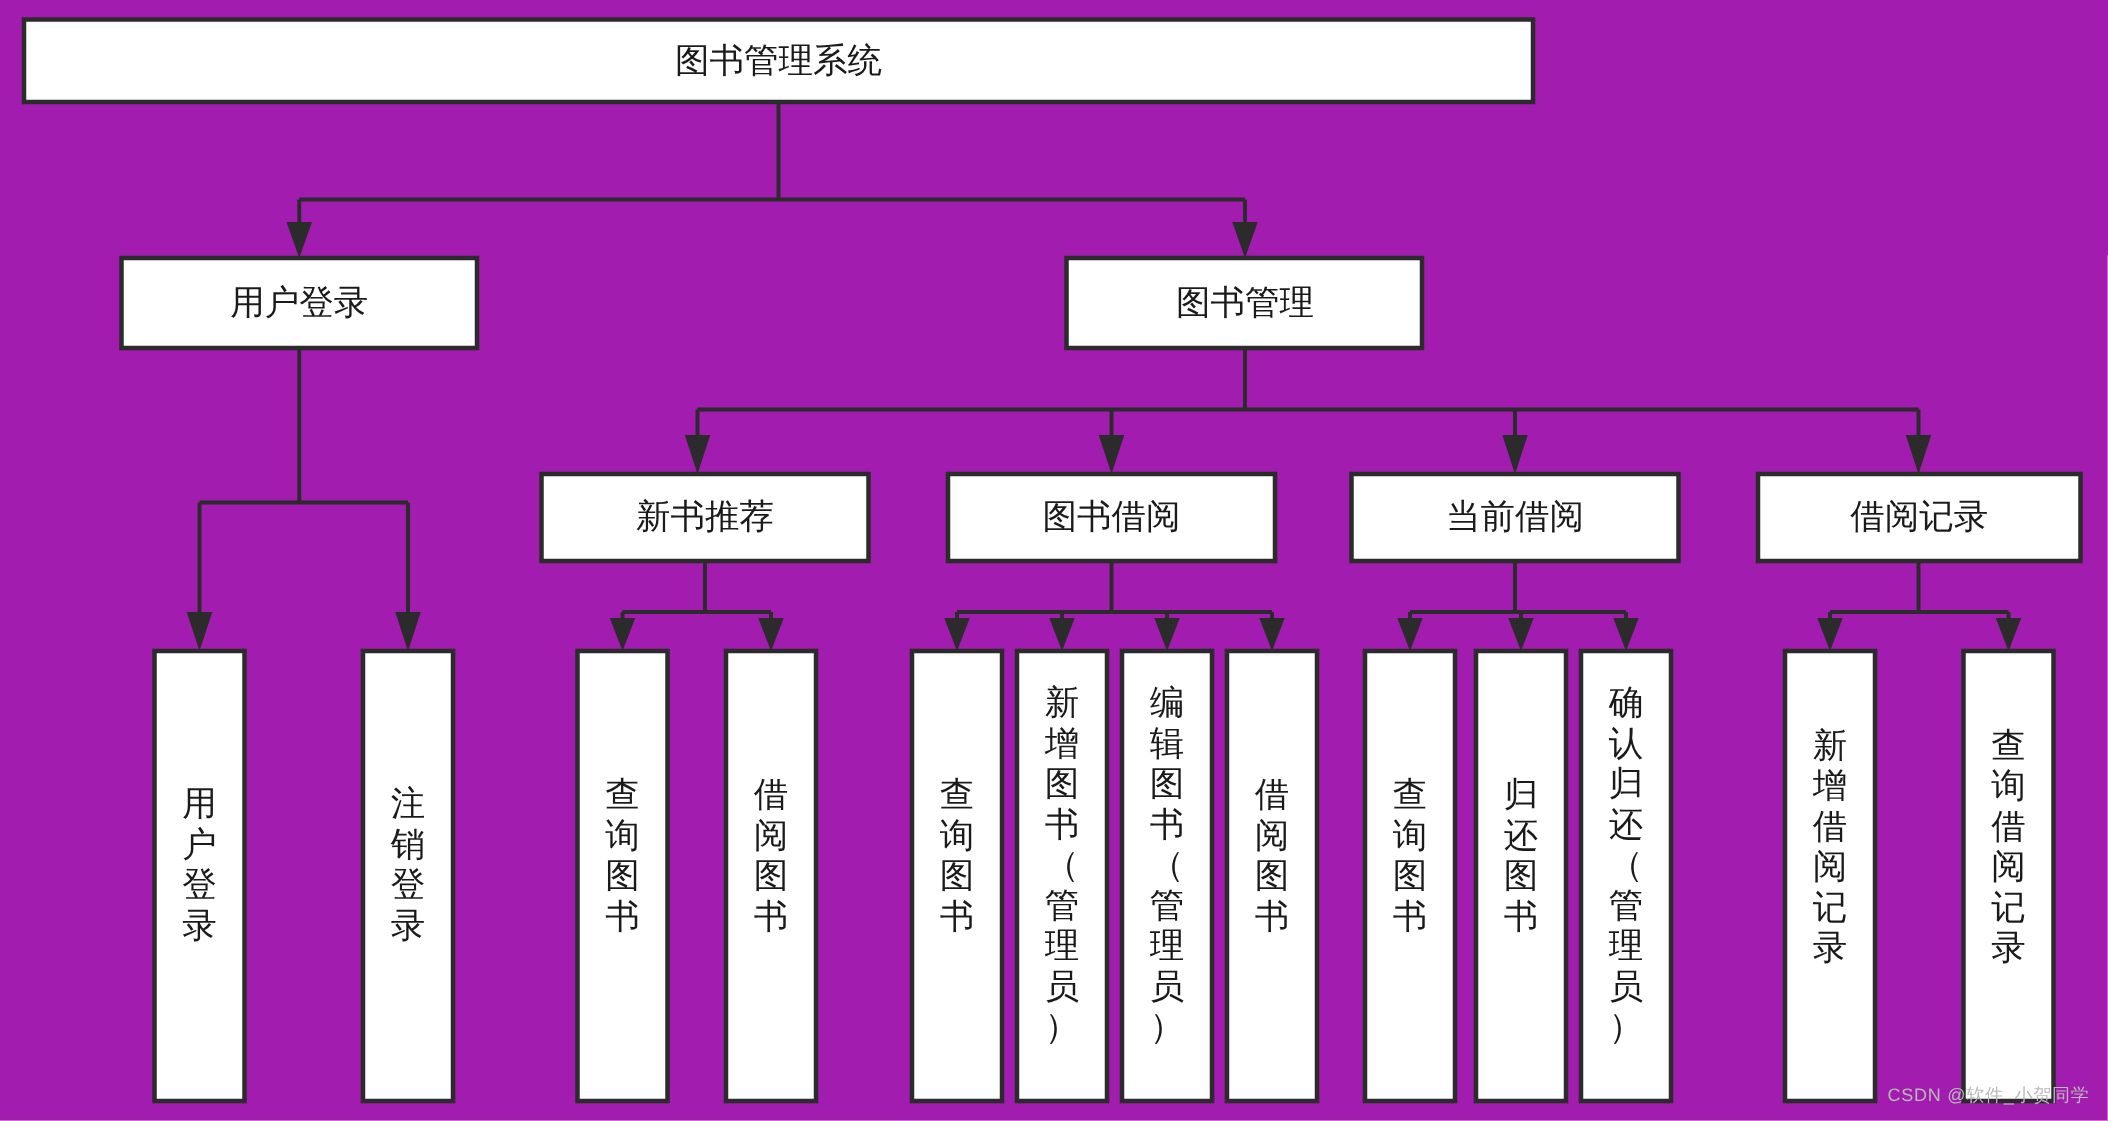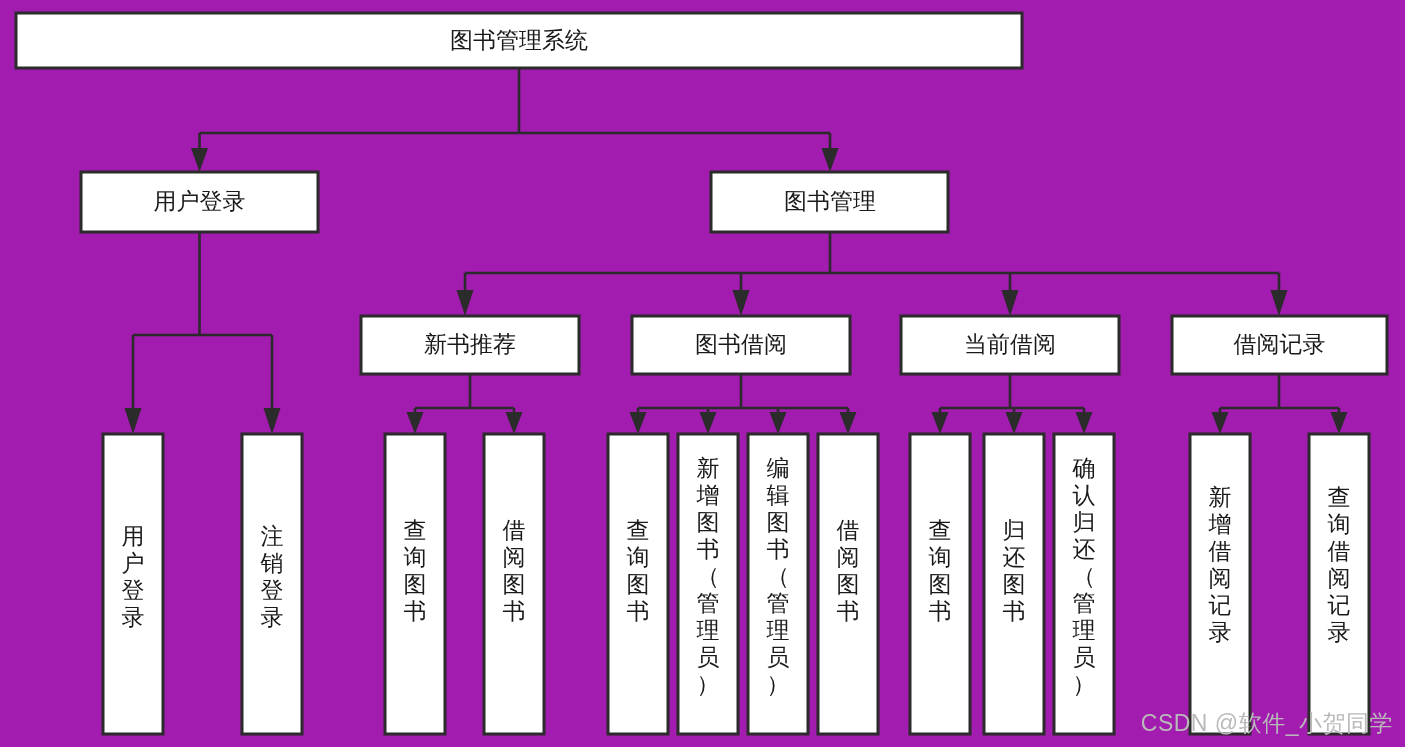--- a/index.html
+++ b/index.html
@@ -52,21 +52,21 @@
     font-family: "Liberation Sans", "DejaVu Sans", sans-serif;
     font-size: 23px;
     fill: #1a1a1a;
     text-anchor: middle;
   }
   .watermark {
     position: absolute;
     right: 12px;
     bottom: 8px;
     font-family: "Liberation Sans", "DejaVu Sans", sans-serif;
-    font-size: 23px;
+    font-size: 12px;
     color: #b9b9b9;
     letter-spacing: 0.5px;
     white-space: nowrap;
     pointer-events: none;
   }
 </style>
 </head>
 <body>
 
 <div id="diagram-root">

